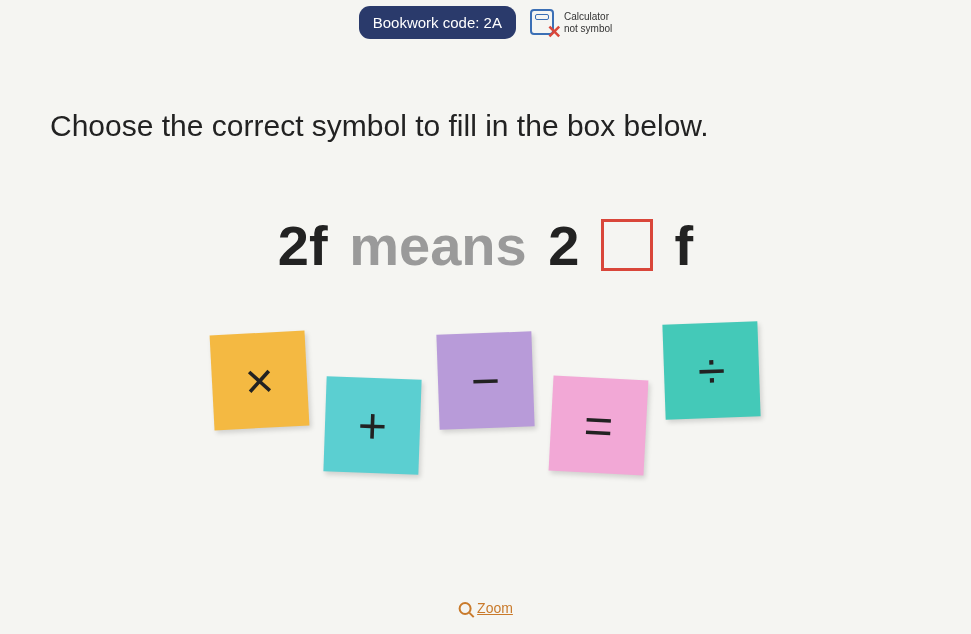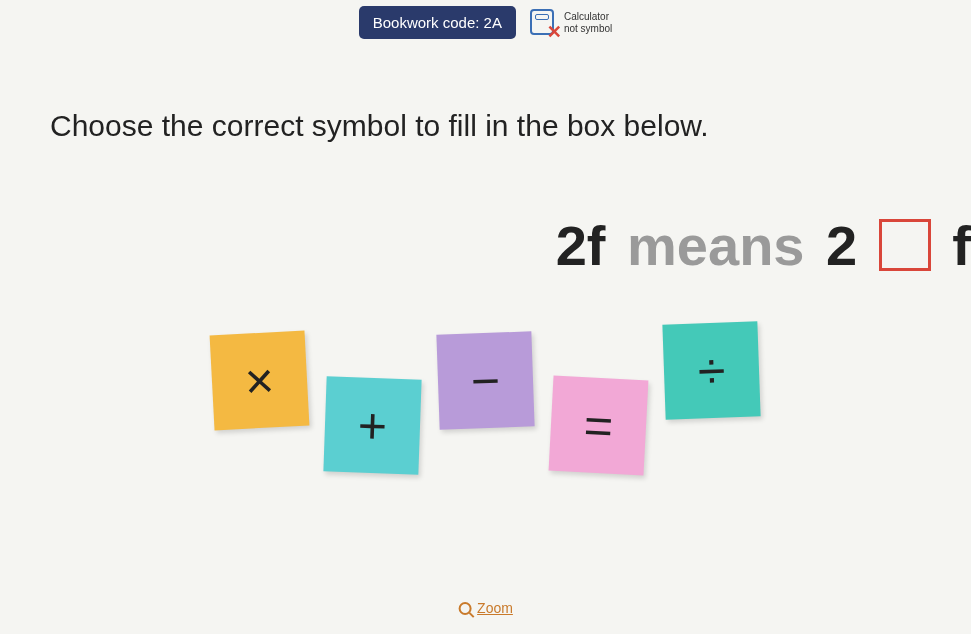--- a/index.html
+++ b/index.html
@@ -19,21 +19,21 @@
       display: flex;
       align-items: center;
       justify-content: center;
       gap: 14px;
       padding-top: 6px;
     }
     .bookwork-badge {
       background: #2a3a6b;
       color: #fff;
       padding: 8px 14px;
-      border-radius: 5px;
+      border-radius: 11px;
       font-size: 15px;
       font-weight: 500;
     }
     .calc-status {
       display: flex;
       align-items: center;
       gap: 6px;
     }
     .calc-icon-wrap {
       position: relative;
@@ -70,21 +70,21 @@
       color: #333;
       line-height: 1.2;
     }
     .question {
       font-size: 30px;
       color: #222;
       font-weight: 500;
       margin: 70px 40px 0 50px;
     }
     .expression {
-      text-align: right;
+      text-align: center;
       margin-top: 70px;
       font-size: 56px;
       font-weight: 700;
       color: #222;
     }
     .expr-left {
       color: #222;
     }
     .expr-means {
       color: #9a9a9a;

